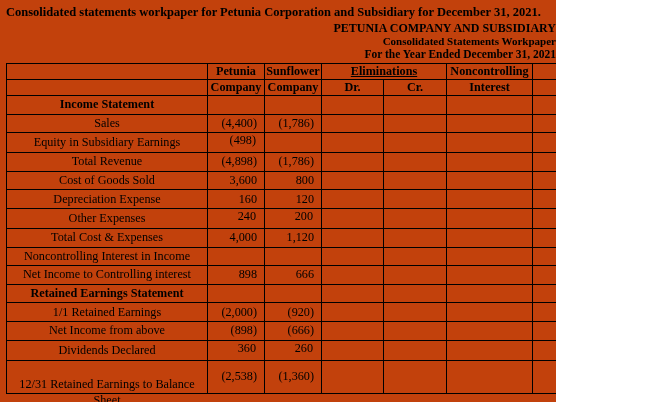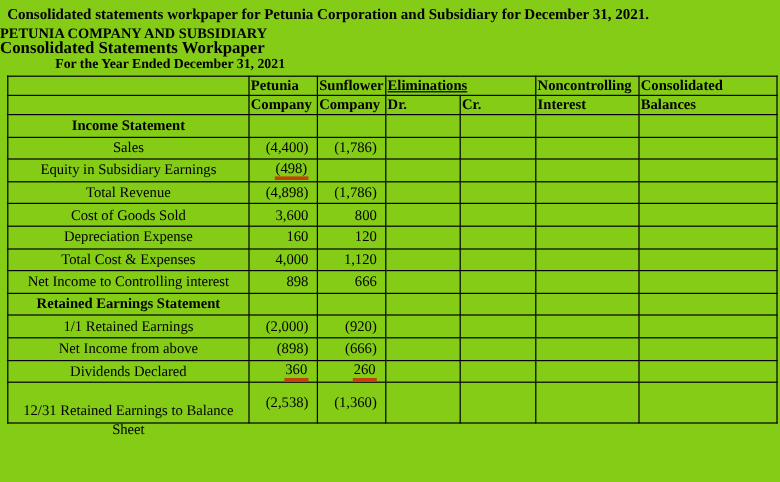--- a/index.html
+++ b/index.html
@@ -1,49 +1,49 @@
 <!DOCTYPE html>
 <html><head>
 <meta charset="utf-8">
 <style>
   html,body{margin:0;padding:0;background:#ffffff;}
   .page{
     position:relative;
-    width:650px;height:402px;
-    background:#84cc16;
+    width:556px;height:402px;
+    background:#c2410c;
     color:#000000;
     font-family:"Liberation Serif", serif;
     overflow:hidden;
   }
   .doc-title{
     font-size:12.5px;font-weight:bold;
     padding:6px 0 0 6px;line-height:13px;
   }
-  .heading-line{ text-align:left;font-weight:bold;line-height:12px; }
+  .heading-line{ text-align:right;font-weight:bold;line-height:12px; }
   .heading-company{ font-size:12px;margin-top:3px; }
-  .heading-sub{ font-size:14px;margin-top:1px; }
+  .heading-sub{ font-size:11px;margin-top:1px; }
   .heading-period{ font-size:11.5px;margin-top:1px;margin-left:46px; }
 
   table.workpaper{
     border-collapse:collapse;table-layout:fixed;
     width:641px;margin:3px 0 0 6px;
   }
   .workpaper th,.workpaper td{
     border:1px solid #000000;
     padding:0 2px;
     font-size:12.2px;
     vertical-align:middle;
   }
-  .workpaper th{ height:15px;font-weight:bold;text-align:left;padding:0 1px; }
+  .workpaper th{ height:15px;font-weight:bold;text-align:center;padding:0 1px; }
   .workpaper td{ height:17.6px; }
   td.desc{ text-align:center;padding-left:2px;white-space:nowrap; }
   td.desc.bold{ font-weight:bold; }
   td.desc.indent{ }
   td.val{ text-align:right;padding-right:7px; }
-  .uline{ display:inline-block;border-bottom:3px solid #c2410c;padding:0 1px;line-height:13px; }
+  .uline{ display:inline-block;border-bottom:5px solid #c2410c;padding:0 1px;line-height:13px; }
   .elim-underline{ text-decoration:underline; }
   .wrap-label{ height:15px;overflow:visible;line-height:16px;white-space:nowrap; }
   .wrap-label span{ display:block; }
   td.top-align{ vertical-align:top;padding-top:15px; }
 </style>
 </head>
 <body>
 
 <div class="page">
 
@@ -130,23 +130,41 @@
         <tr>
           <td class="desc">Depreciation Expense</td>
           <td class="val col-petunia"><span>160</span></td>
           <td class="val col-sunflower"><span>120</span></td>
           <td class="val col-dr"></td>
           <td class="val col-cr"></td>
           <td class="val col-nci"></td>
           <td class="val col-consolidated"></td>
         </tr>
         <tr>
+          <td class="desc">Other Expenses</td>
+          <td class="val col-petunia"><span class="uline">240</span></td>
+          <td class="val col-sunflower"><span class="uline">200</span></td>
+          <td class="val col-dr"></td>
+          <td class="val col-cr"></td>
+          <td class="val col-nci"></td>
+          <td class="val col-consolidated"></td>
+        </tr>
+        <tr>
           <td class="desc indent">Total Cost &amp; Expenses</td>
           <td class="val col-petunia"><span>4,000</span></td>
           <td class="val col-sunflower"><span>1,120</span></td>
+          <td class="val col-dr"></td>
+          <td class="val col-cr"></td>
+          <td class="val col-nci"></td>
+          <td class="val col-consolidated"></td>
+        </tr>
+        <tr>
+          <td class="desc">Noncontrolling Interest in Income</td>
+          <td class="val col-petunia"></td>
+          <td class="val col-sunflower"></td>
           <td class="val col-dr"></td>
           <td class="val col-cr"></td>
           <td class="val col-nci"></td>
           <td class="val col-consolidated"></td>
         </tr>
         <tr>
           <td class="desc">Net Income to Controlling interest</td>
           <td class="val col-petunia"><span>898</span></td>
           <td class="val col-sunflower"><span>666</span></td>
           <td class="val col-dr"></td>

